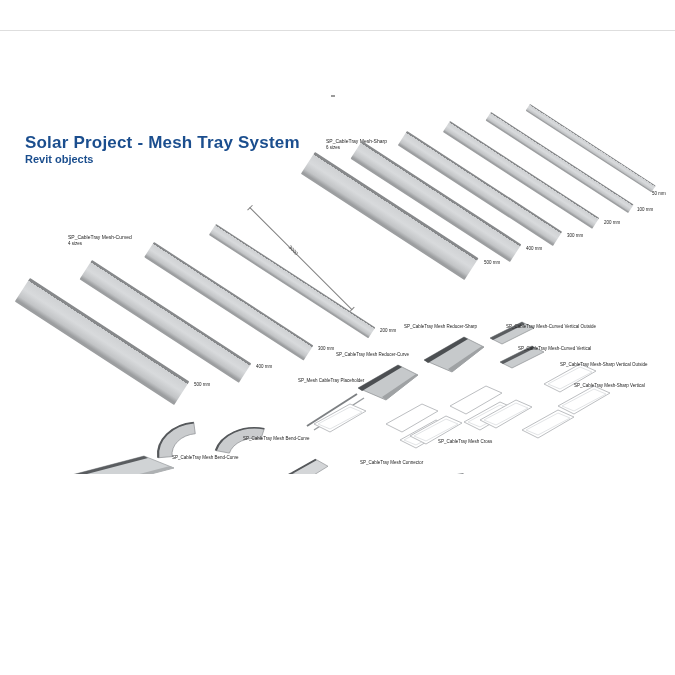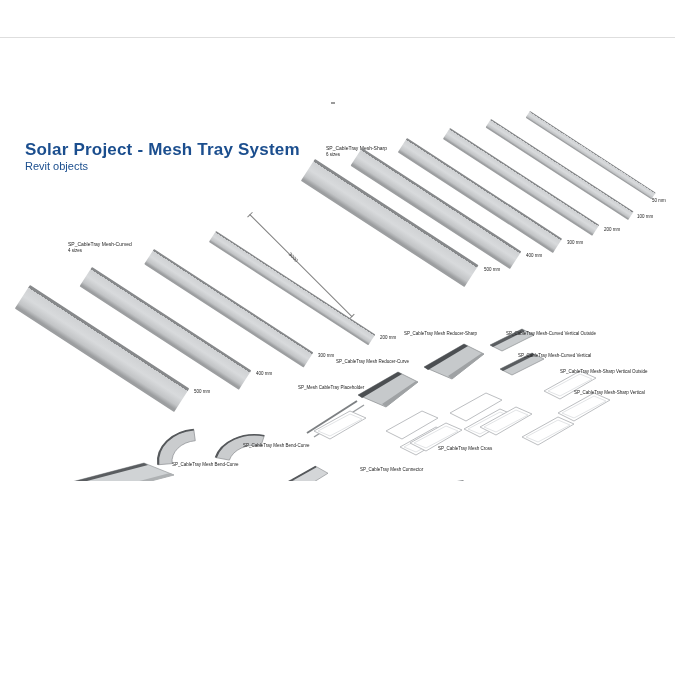--- a/index.html
+++ b/index.html
@@ -1,21 +1,21 @@
 <!DOCTYPE html>
 <html><head>
 <meta charset="utf-8">
 <style>
   html,body{margin:0;padding:0;background:#ffffff;}
   #stage{position:relative;width:675px;height:474px;background:#fff;overflow:hidden;
-         font-family:"Liberation Sans", sans-serif;margin-top:7px;}
+         font-family:"Liberation Sans", sans-serif;}
   .edge-line{position:absolute;left:0;width:675px;height:1px;background:#dedede;}
   .tick{position:absolute;background:#9a9a9a;}
   .title{position:absolute;left:25px;top:133px;font-size:17px;font-weight:bold;color:#1b4e8e;letter-spacing:.2px;}
-  .subtitle{position:absolute;left:25px;top:153px;font-size:11px;font-weight:normal;color:#1b4e8e;}
+  .subtitle{position:absolute;left:25px;top:153px;font-size:11px;font-weight:bold;color:#1b4e8e;}
   .group-label{position:absolute;font-size:5px;color:#222;white-space:nowrap;}
   .group-note{position:absolute;font-size:4.5px;color:#222;white-space:nowrap;}
   .tray{position:absolute;transform-origin:0 0;border-radius:1px;
         background:linear-gradient(180deg,#87898b 0%,#87898b 11%,#cfd1d3 11%,#d8dadc 46%,#c2c4c6 76%,#9c9ea0 91%,#9c9ea0 100%);}
   .dim-label{position:absolute;font-size:4.5px;color:#222;white-space:nowrap;}
   .fit{position:absolute;}
   .fit-label{position:absolute;font-size:4.5px;color:#222;white-space:nowrap;}
   .dimension-line{position:absolute;left:250px;top:207px;width:145px;height:1px;background:#808080;
                   transform:rotate(45deg);transform-origin:0 0;}
   .dimension-line::before,.dimension-line::after{content:"";position:absolute;top:-3px;width:1px;height:7px;background:#808080;}

